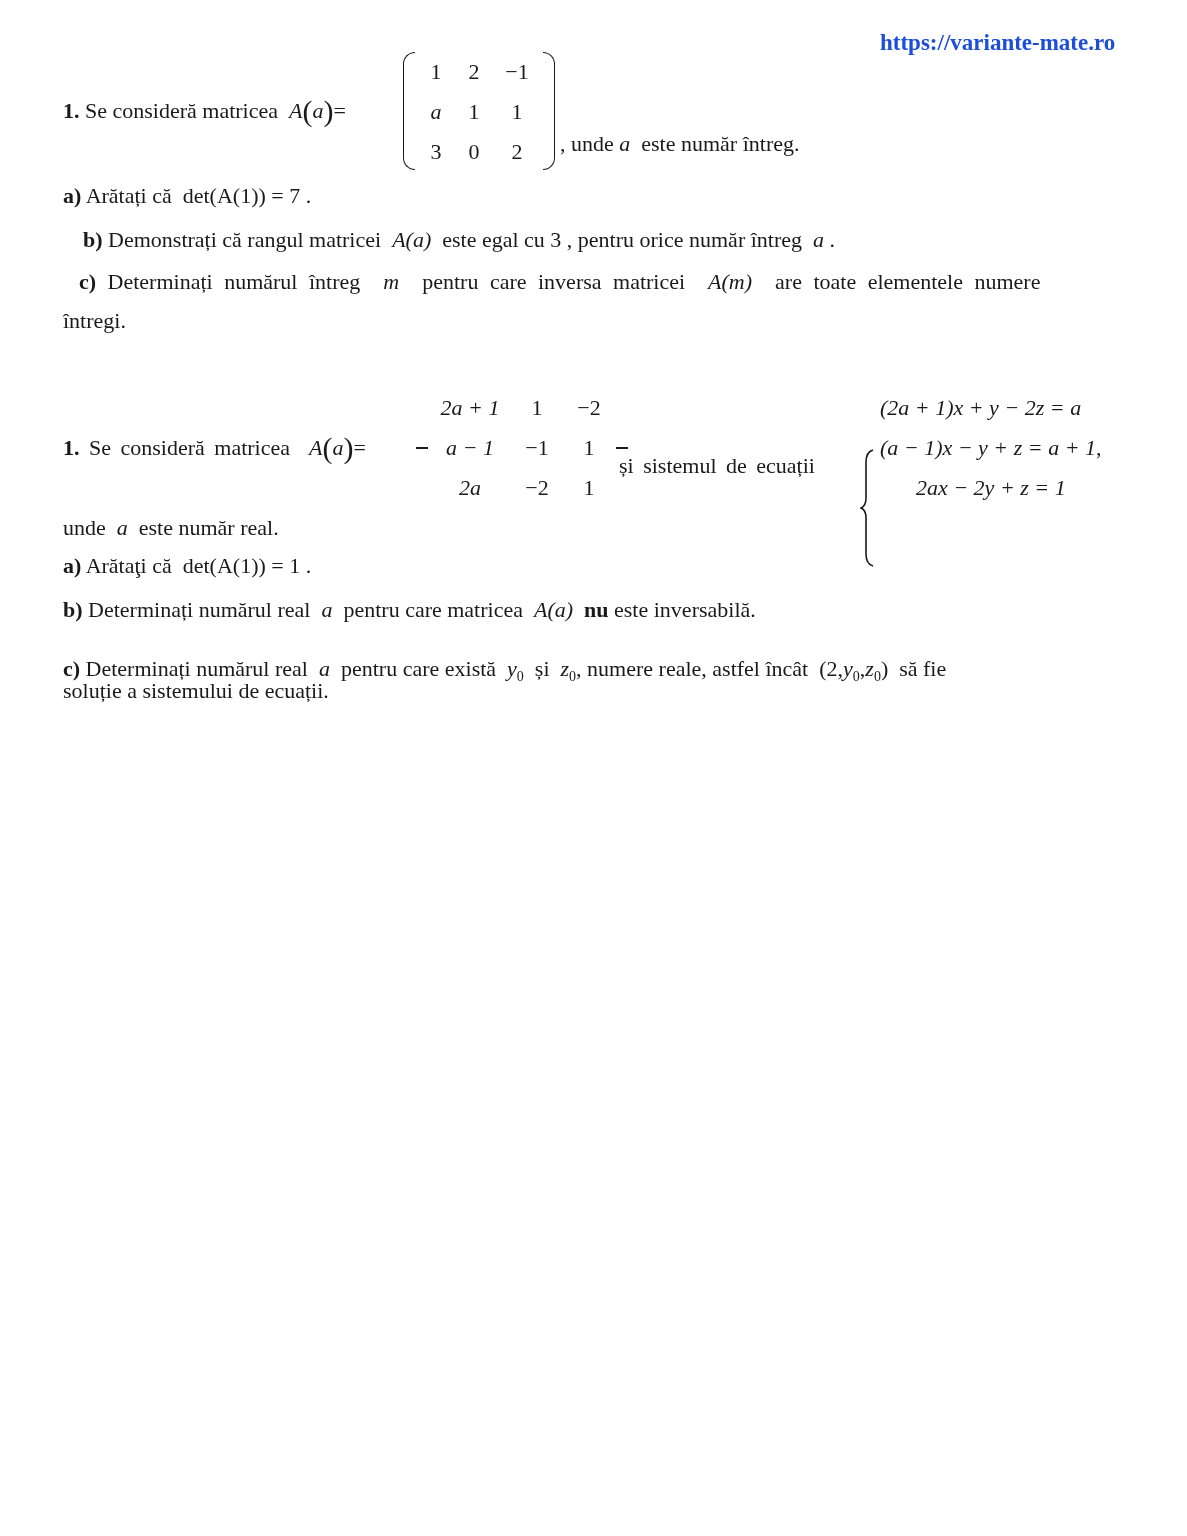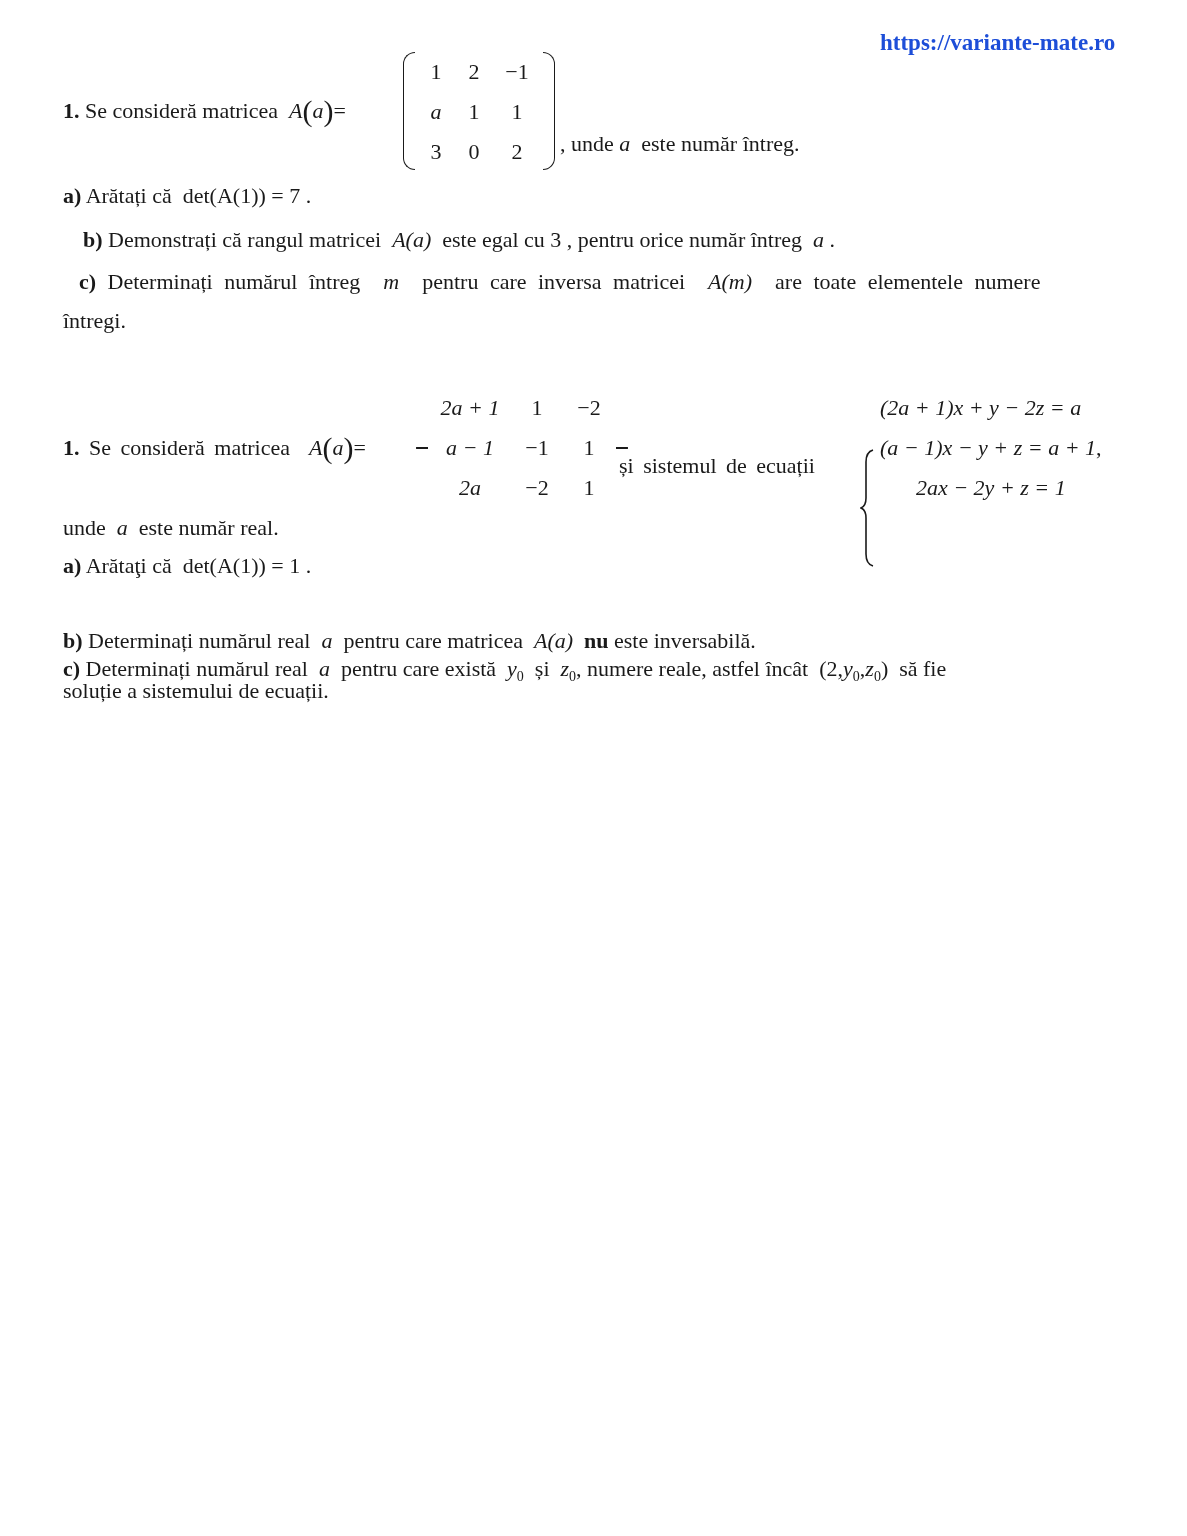--- a/index.html
+++ b/index.html
@@ -116,21 +116,21 @@
     <div class="i" style="padding-left:36px;">2ax − 2y + z = 1</div>
   </div>
 </div>
 
 <div class="line" style="top:514px;">
   <span>unde</span>&nbsp; <span class="i">a</span>&nbsp; <span>este număr real.</span>
 </div>
 <div class="line" style="top:552px;">
   <span class="b">a)</span> <span>Arătaţi că</span>&nbsp; <span>det(A(1)) = 1</span> <span>.</span>
 </div>
-<div class="line" style="top:596px;margin-top:31px;">
+<div class="line" style="top:596px;">
   <span class="b">b)</span> <span>Determinați numărul real</span>&nbsp; <span class="i">a</span>&nbsp; <span>pentru care matricea</span>&nbsp; <span class="i">A(a)</span>&nbsp; <span class="b">nu</span> <span>este inversabilă.</span>
 </div>
 <div class="line" style="top:638px;margin-top:17px;">
   <span class="b">c)</span> <span>Determinați numărul real</span>&nbsp; <span class="i">a</span>&nbsp; <span>pentru care există</span>&nbsp; <span class="i">y</span><sub>0</sub>&nbsp; <span>și</span>&nbsp; <span class="i">z</span><sub>0</sub><span>, numere reale, astfel încât</span>&nbsp; <span>(2,</span><span class="i">y</span><sub>0</sub>,<span class="i">z</span><sub>0</sub>)&nbsp; <span>să fie</span>
 </div>
 <div class="line" style="top:677px;">
   <span>soluție a sistemului de ecuații.</span>
 </div>
 
 </body></html>

